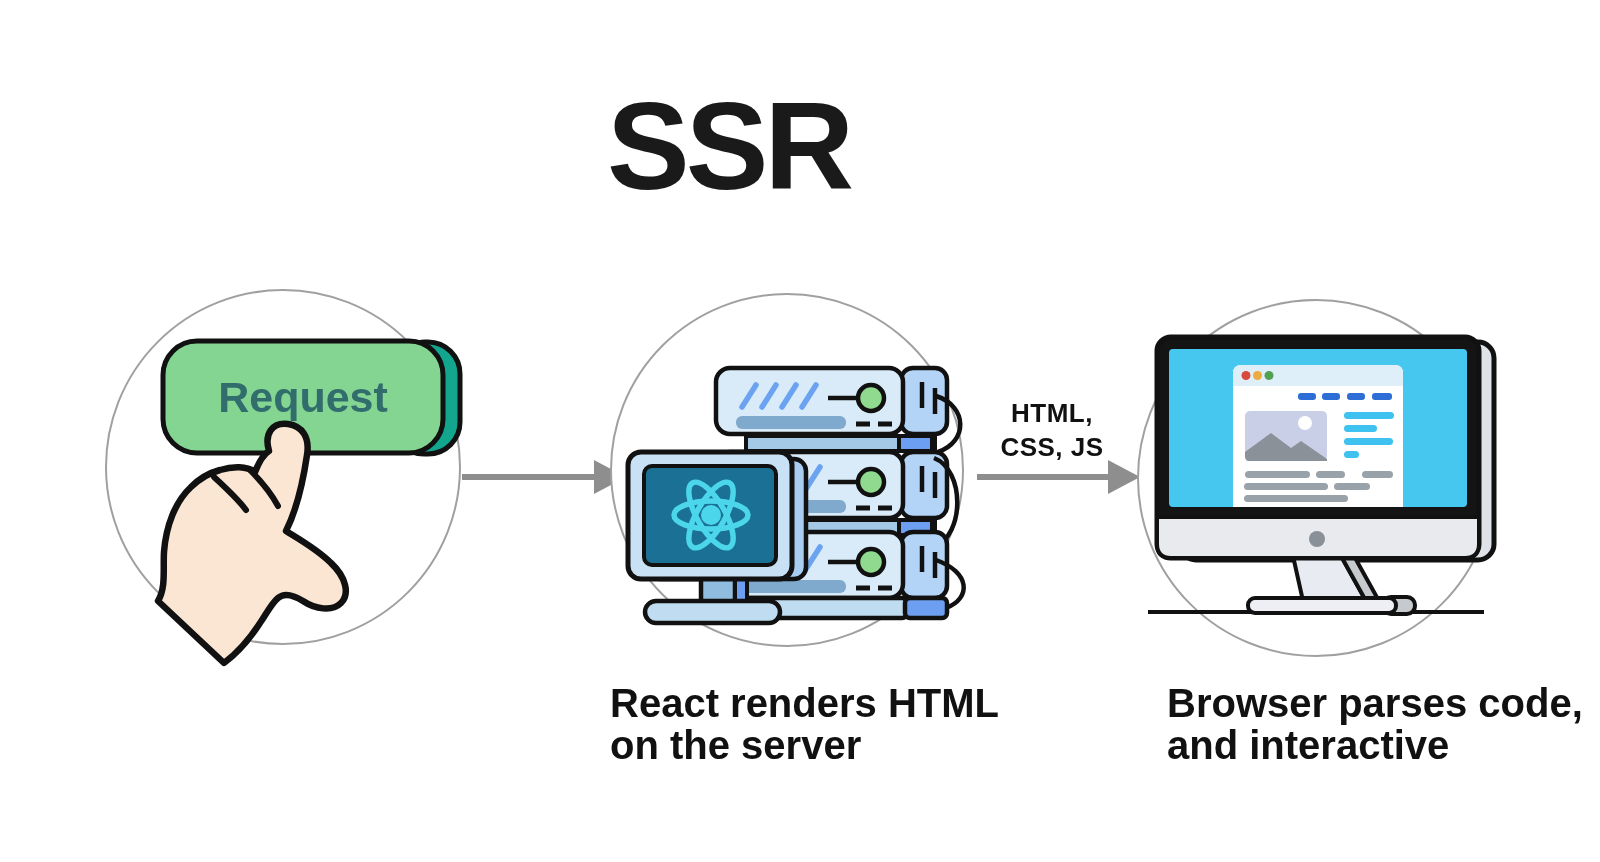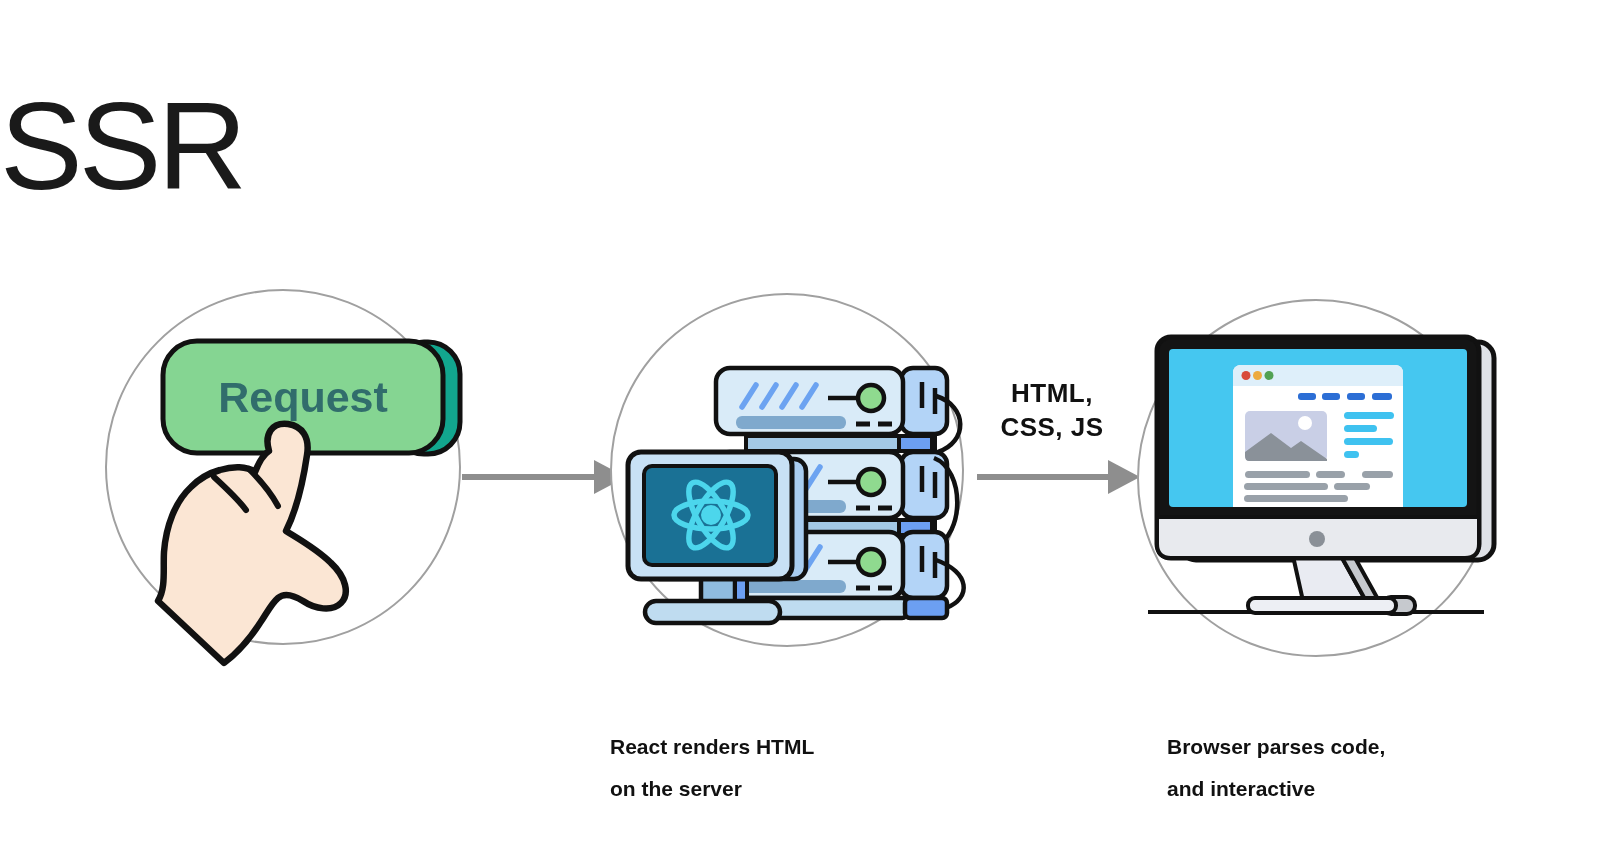--- a/index.html
+++ b/index.html
@@ -1,28 +1,28 @@
 <!DOCTYPE html>
 <html><head>
 <meta charset="utf-8">
 <style>
   html,body{margin:0;padding:0;background:#ffffff;}
   body{font-family:"Liberation Sans", sans-serif;}
   .canvas{position:relative;width:1600px;height:862px;background:#ffffff;overflow:hidden;}
   .title{
-    position:absolute;left:0;top:84px;width:1457px;text-align:left;
-    font-size:124px;font-weight:normal;letter-spacing:-4px;color:#1a1a1a;line-height:1;
+    position:absolute;left:0;top:84px;width:1457px;text-align:center;
+    font-size:124px;font-weight:bold;letter-spacing:-4px;color:#1a1a1a;line-height:1;
   }
   .layer{position:absolute;overflow:visible;}
   .transfer-label{
-    position:absolute;left:952px;top:376px;width:200px;text-align:center;
+    position:absolute;left:952px;top:396px;width:200px;text-align:center;
     font-size:26px;font-weight:bold;color:#111;line-height:34px;letter-spacing:0.5px;
   }
   .caption{
-    position:absolute;font-size:21px;font-weight:bold;color:#111;line-height:42px;margin-top:44px;
+    position:absolute;font-size:40px;font-weight:bold;color:#111;line-height:42px;
   }
   .caption span{display:block;}
   .cap-server{left:610px;top:682px;width:400px;}
   .cap-browser{left:1167px;top:682px;width:420px;}
   svg text{font-family:"Liberation Sans", sans-serif;}
 </style>
 </head>
 <body>
 
 <div class="canvas">

